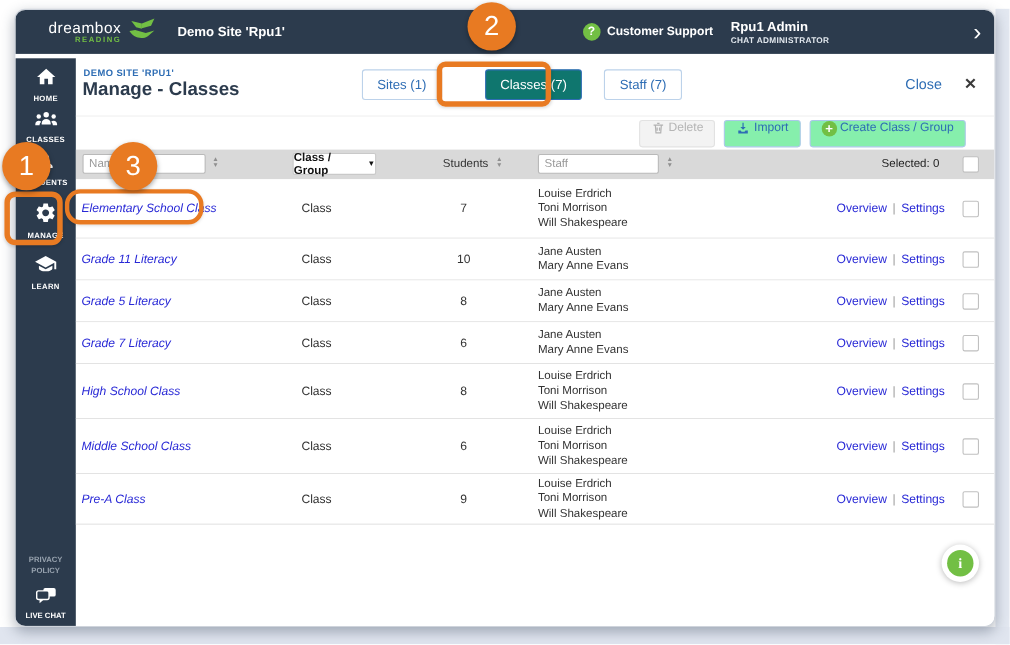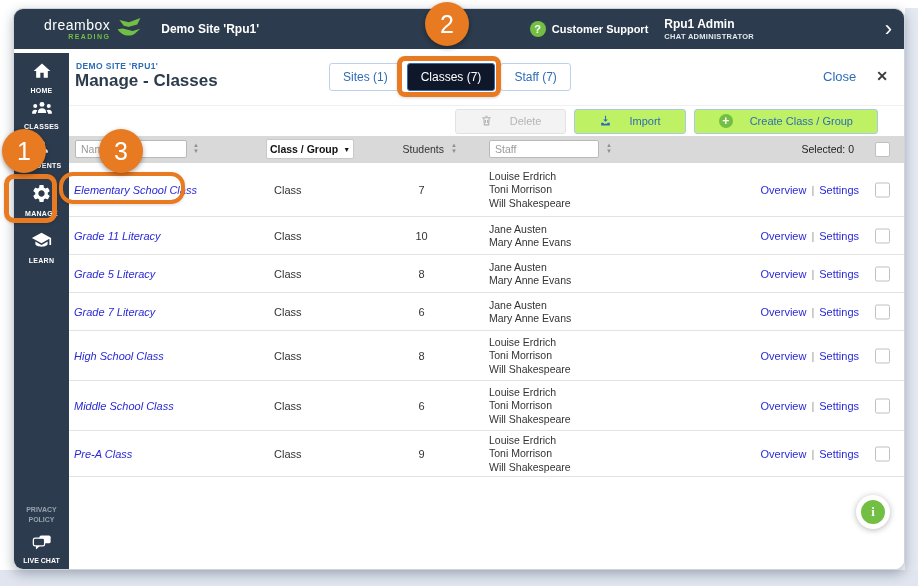--- a/index.html
+++ b/index.html
@@ -37,47 +37,47 @@
   .sb-privacy { position:absolute; bottom:44px; left:0; right:0; text-align:center; color:#97a2ae; font-size:7px;
                 font-weight:bold; line-height:10px; cursor:pointer; }
   .sb-chat { position:absolute; bottom:5px; left:0; right:0; display:flex; flex-direction:column; align-items:center;
              gap:1px; color:#fff; cursor:pointer; }
   .sb-chat .sb-label { font-size:7px; font-weight:bold; }
 
   
   .content { position:absolute; top:44px; left:55px; right:0; bottom:0; background:#fff; }
   .breadcrumb { position:absolute; left:7px; top:8px; font-size:8.5px; font-weight:bold; color:#2E6DB4; letter-spacing:.4px; }
   .page-title { position:absolute; left:6px; top:18px; font-size:17px; font-weight:bold; color:#2C3B4D; }
-  .tabs { position:absolute; left:260px; top:10px; display:flex; gap:5px;align-items:flex-end; }
+  .tabs { position:absolute; left:260px; top:10px; display:flex; gap:20px;align-items:flex-end; }
   .tab { height:28px; padding:0 13px; display:flex; align-items:center; background:#fff; border:1px solid #bcd2ea;
          border-radius:3px; color:#2E6DB4; font-size:12px; cursor:pointer; white-space:nowrap; }
-  .tab.active { background:#0f172a; border-color:#2E6DB4; color:#fff; }
+  .tab.active { background:#0f766e; border-color:#2E6DB4; color:#fff;margin-left:19px; }
   .close-btn { position:absolute; right:16px; top:15px; display:flex; align-items:center; gap:20px; cursor:pointer; }
   .close-label { color:#2E6DB4; font-size:13px; }
   .close-x { color:#3a3a3a; font-size:14px; font-weight:bold; }
 
   .toolbar { position:absolute; top:52px; left:0; right:0; height:31px; display:flex; justify-content:flex-end;
              align-items:center; gap:8px; padding-right:26px; border-top:1px solid #f0f0f0; }
-  .btn { height:25px; display:flex; align-items:center; gap:17px; padding:0 24px; font-size:11px; border-radius:3px;
+  .btn { height:25px; display:flex; gap:3px; padding:0 10px; font-size:11px; border-radius:3px;
          border:1px solid; }
   .btn-delete { background:#f3f3f3; border-color:#e2e2e2; color:#b5b5b5; }
-  .btn-blue { background:#bef264; border-color:#aac9e8; color:#2E6DB4; cursor:pointer; }
+  .btn-blue { background:#86efac; border-color:#aac9e8; color:#2E6DB4; cursor:pointer; }
   .plus-ico { width:14px; height:14px; border-radius:50%; background:#72BF44; color:#fff; font-size:12px; font-weight:bold;
               display:flex; align-items:center; justify-content:center; line-height:1; }
 
   
   .table-head { position:absolute; top:83px; left:0; right:0; height:27px; background:#D9D9D9; }
   .filter-input { position:absolute; top:4px; height:18px; width:112px; border:1px solid #b9b9b9; border-radius:2px;
                   font-size:10.5px; padding:0 5px; color:#333; font-family:"Liberation Sans", sans-serif; }
   .filter-input::placeholder { color:#9a9a9a; }
   .fi-name { left:6px; } .fi-staff { left:420px; width:110px; }
   .sort { position:absolute; top:7px; display:flex; flex-direction:column; align-items:center; color:#8f8f8f;
           font-size:6px; line-height:5.5px; cursor:pointer; }
   .sort-name { left:124px; } .sort-students { left:382px; } .sort-staff { left:537px; }
-  .type-dropdown { position:absolute; left:197px; top:3px; width:88px; height:20px; background:#fff; border:1px solid #c9c9c9;
+  .type-dropdown { position:absolute; left:197px; top:3px; width:76px; height:20px; background:#fff; border:1px solid #c9c9c9;
                    border-radius:2px; display:flex; align-items:center; justify-content:center; gap:5px; font-size:10.5px;
                    font-weight:bold; color:#111; cursor:pointer; }
   .dd-chev { font-size:7px; }
   .students-header { position:absolute; left:320px; top:7px; width:55px; text-align:right; font-size:10.5px; color:#333; }
   .selected-label { position:absolute; right:50px; top:7px; font-size:10.5px; color:#222; }
   .checkbox { display:inline-block; width:15px; height:15px; background:#fff; border:1px solid #c0c0c0; border-radius:2px;
               cursor:pointer; }
   .head-checkbox { position:absolute; right:14px; top:6px; }
 
   .rows { position:absolute; top:110px; left:0; right:0; }

